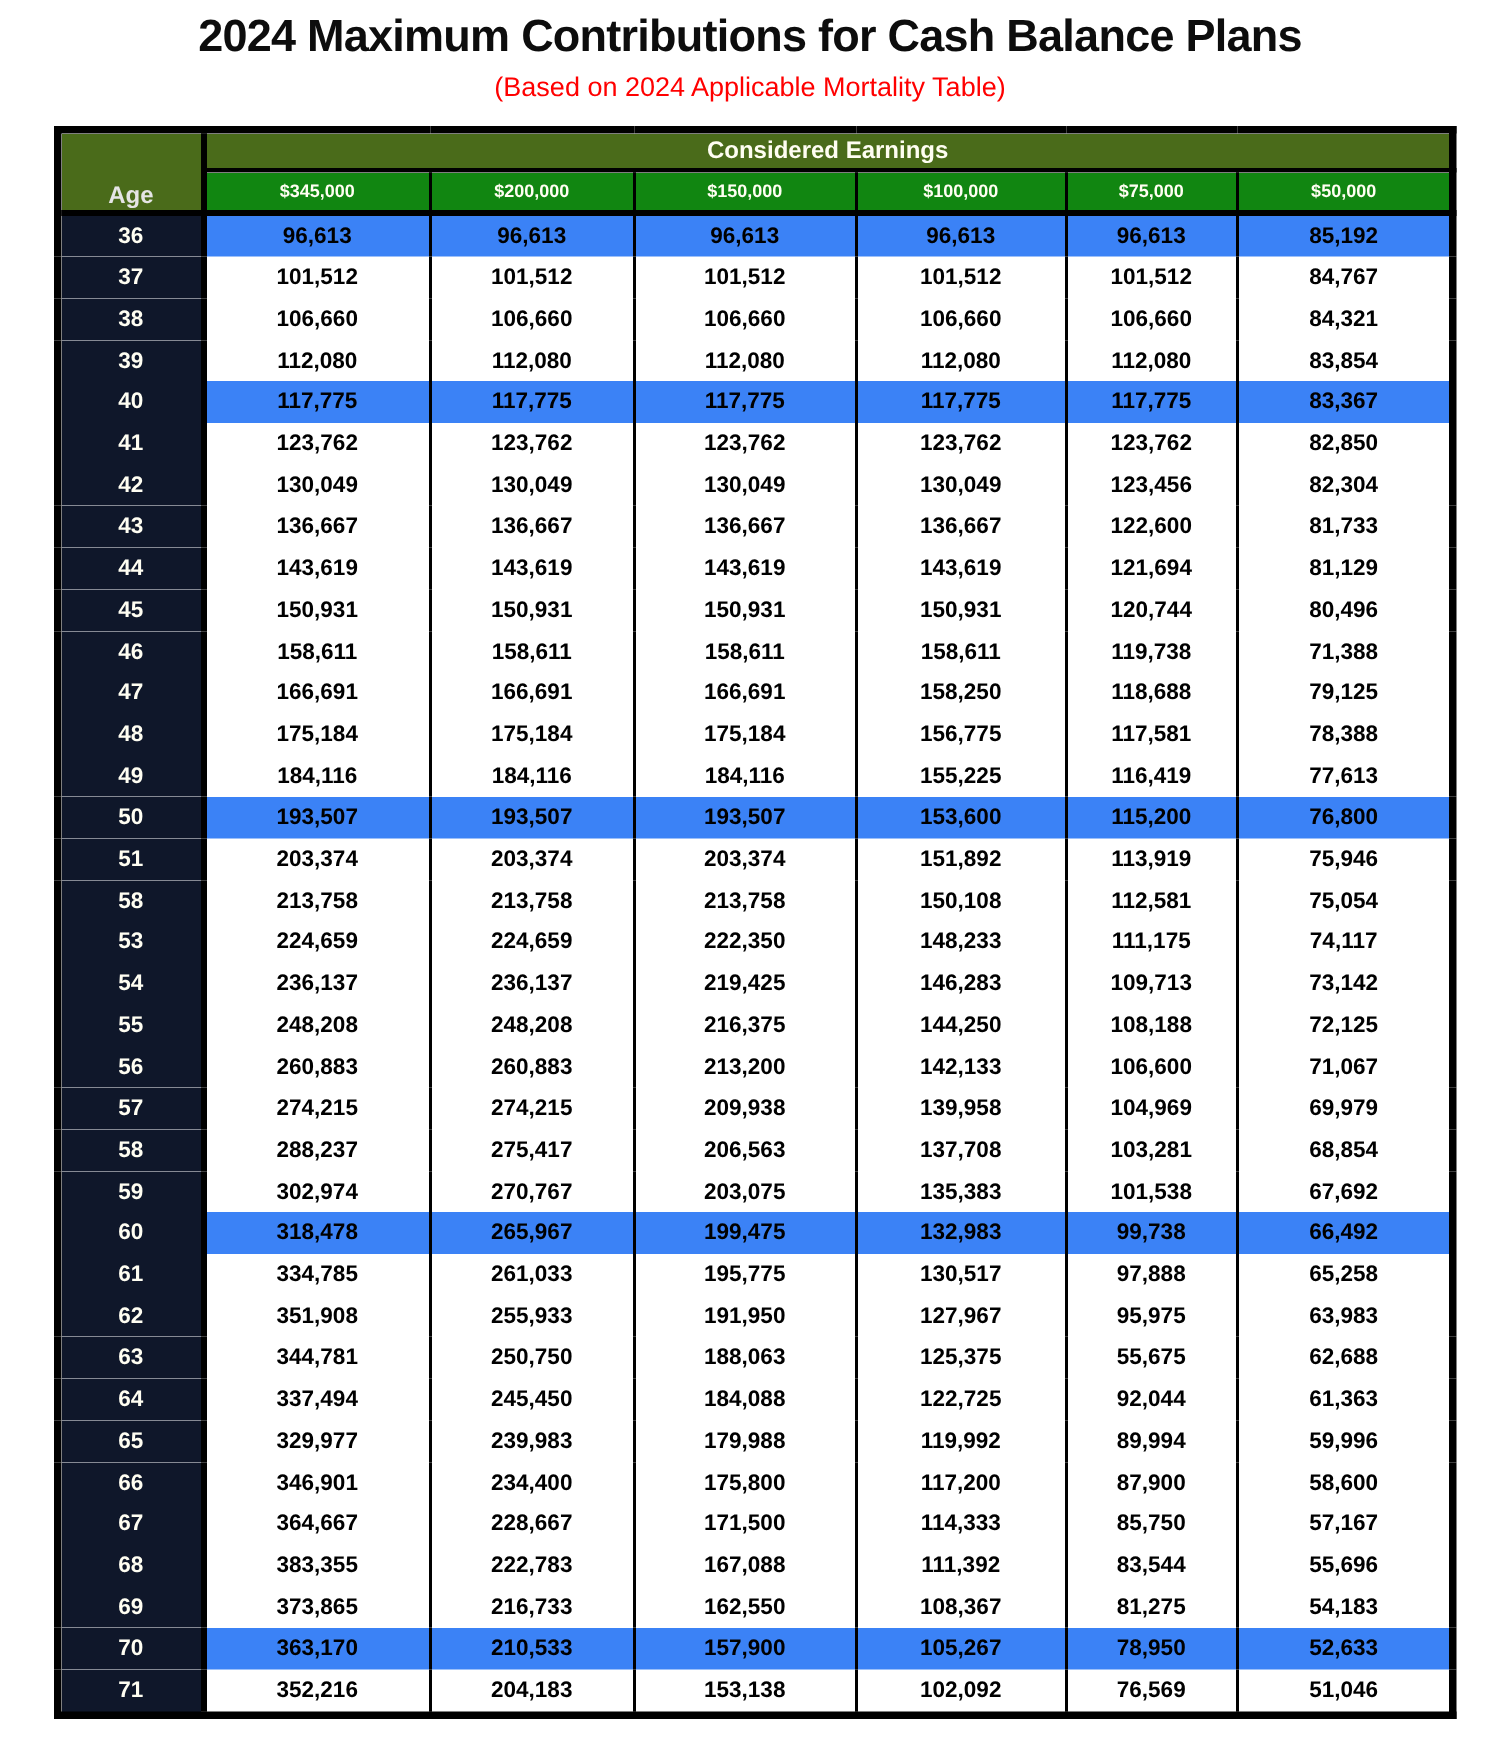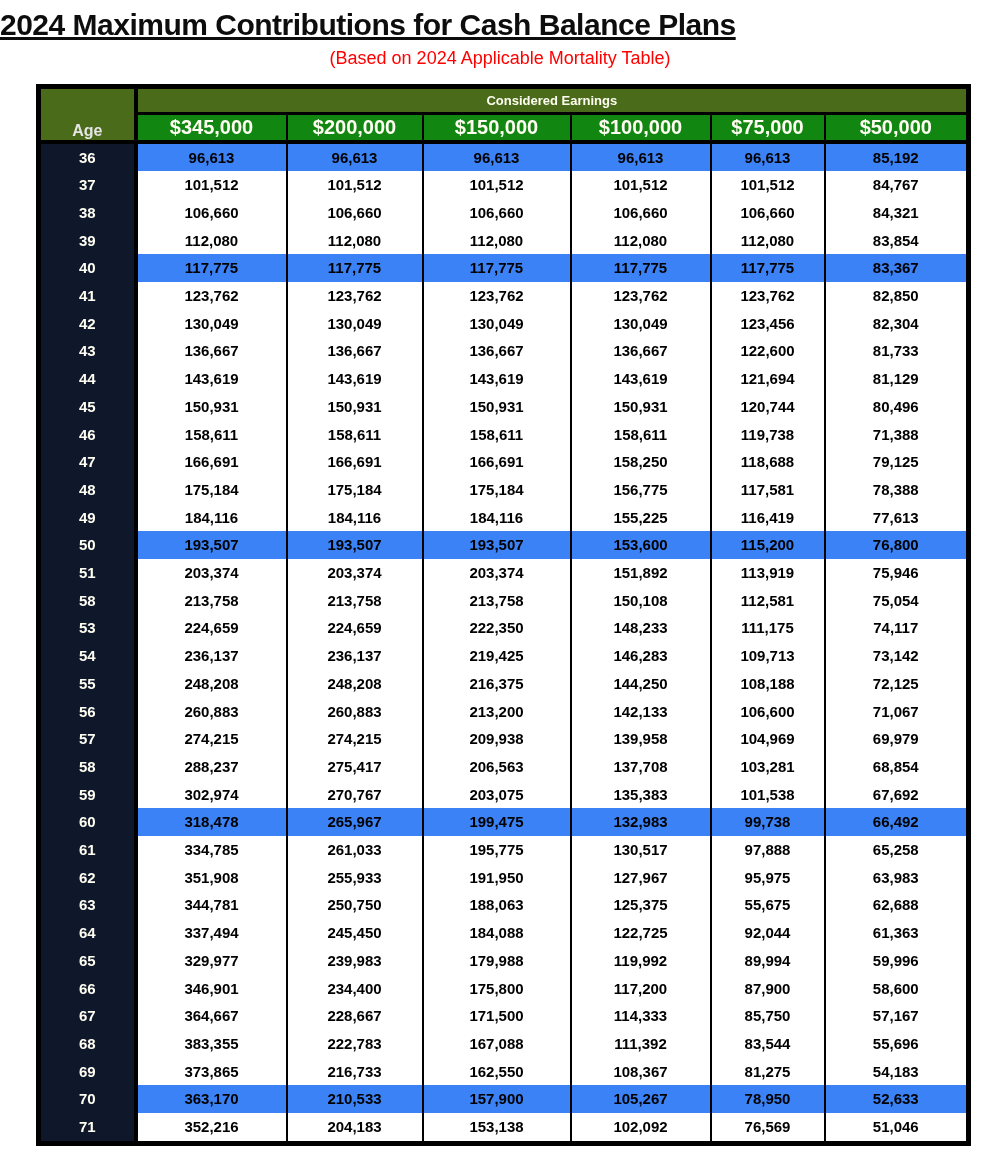--- a/index.html
+++ b/index.html
@@ -9,25 +9,25 @@
     font-family: "Liberation Sans", sans-serif;
   }
   .page {
     width: 1000px;
     height: 1158px;
     background: #ffffff;
     box-sizing: border-box;
   }
   .title {
     padding-top: 8px;
+    text-align: center;
     font-size: 30px;
     font-weight: 700;
     color: #0d0d0d;
     letter-spacing: -0.5px;
-    text-decoration: underline;
   }
   .subtitle {
     margin-top: 6px;
     text-align: center;
     font-size: 18px;
     font-weight: 400;
     color: #ff0000;
   }
   table.cb-table {
     margin-top: 15px;
@@ -50,29 +50,29 @@
     font-size: 16px;
     font-weight: 700;
     vertical-align: bottom;
     padding-bottom: 5px;
     border-right: 4px solid #000000;
     border-bottom: 4px solid #000000;
   }
   th.group-th {
     background: #4a6b1a;
     color: #fffef2;
-    font-size: 13px;
+    font-size: 16px;
     font-weight: 700;
     height: 27px;
     border-bottom: 3px solid #000000;
   }
   th.col-th {
     background: #118611;
     color: #fffef2;
-    font-size: 20px;
+    font-size: 12px;
     font-weight: 700;
     height: 28px;
     border-left: 2px solid #000000;
     border-bottom: 4px solid #000000;
   }
   tr.data-row td {
     height: 27.7px;
     line-height: 27.7px;
     font-size: 15px;
     font-weight: 700;

